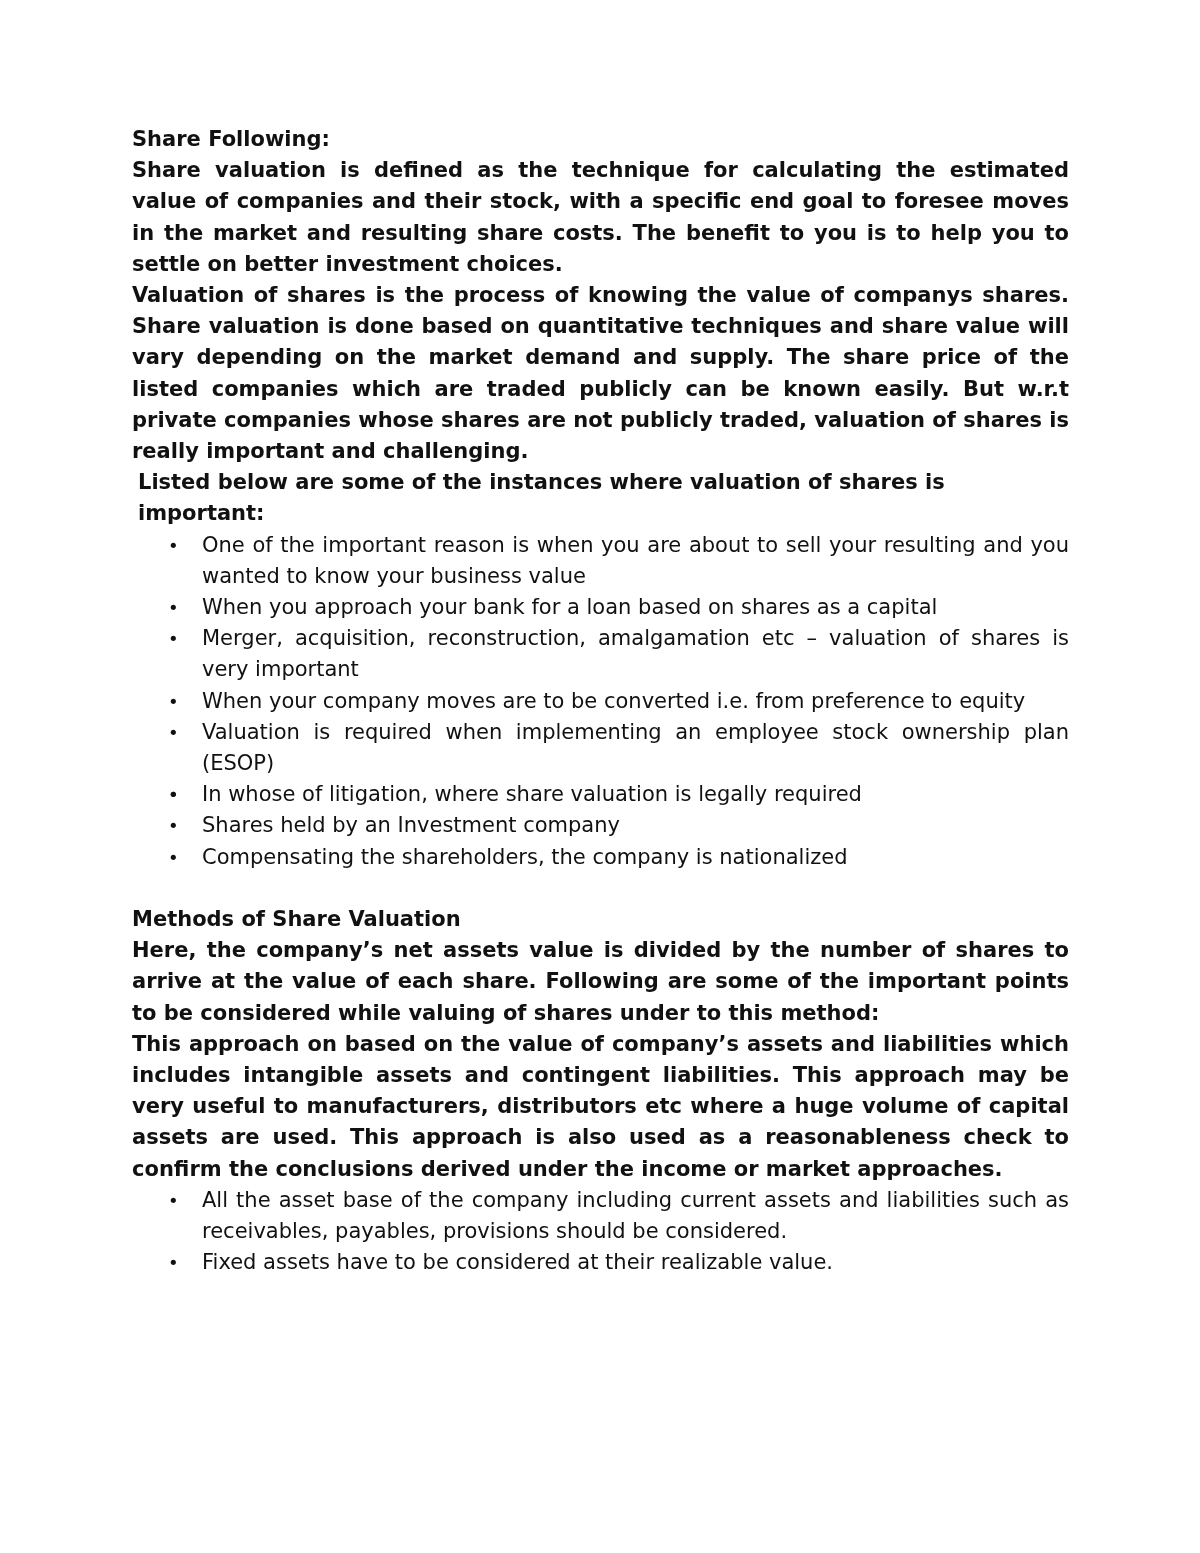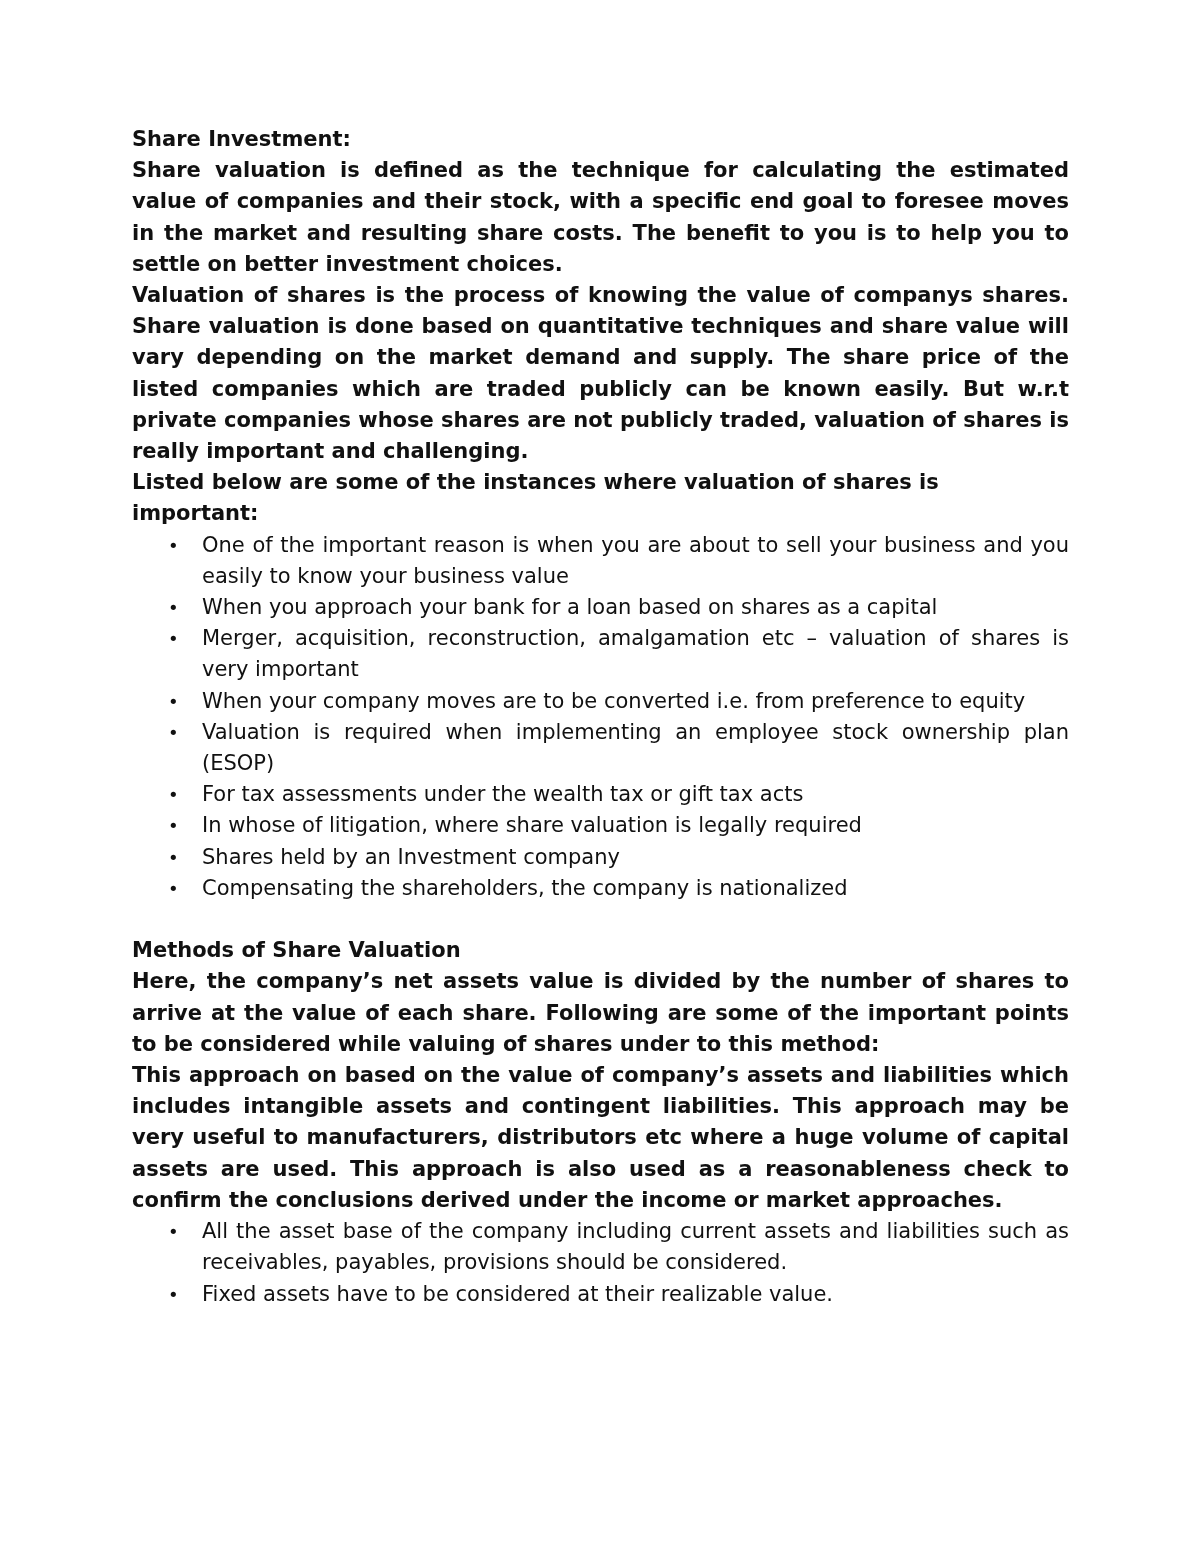--- a/index.html
+++ b/index.html
@@ -9,52 +9,52 @@
     left: 132px;
     top: 124px;
     width: 937px;
     font-family: "DejaVu Sans", sans-serif;
     font-size: 21px;
     line-height: 31.2px;
     color: #111111;
   }
   .heading { font-weight: bold; margin: 0; }
   .para { margin: 0; text-align: justify; font-weight: bold; }
-  .para.left { text-align: left; }
+  .para.left { text-align: left; margin-left: 6px; }
   .spacer { height: 31.2px; }
   ul.bullets { list-style: none; margin: 0; padding: 0; }
   ul.bullets li {
     position: relative;
     padding-left: 70px;
     text-align: justify;
   }
   ul.bullets li .bullet {
     position: absolute;
     left: 36px;
     top: 0;
     font-size: 18px;
   }
 </style>
 </head>
 <body>
 
 <div class="page">
 
-  <p class="heading">Share Investment:</p>
+  <p class="heading">Share Following:</p>
   <p class="para">Share valuation is defined as the technique for calculating the estimated value of companies and their stock, with a specific end goal to foresee moves in the market and resulting share costs. The benefit to you is to help you to settle on better investment choices.</p>
   <p class="para">Valuation of shares is the process of knowing the value of companys shares. Share valuation is done based on quantitative techniques and share value will vary depending on the market demand and supply. The share price of the listed companies which are traded publicly can be known easily. But w.r.t private companies whose shares are not publicly traded, valuation of shares is really important and challenging.</p>
   <p class="para left">Listed below are some of the instances where valuation of shares is important:</p>
 
   <ul class="bullets">
-    <li><span class="bullet">•</span><span>One of the important reason is when you are about to sell your business and you easily to know your business value</span></li>
+    <li><span class="bullet">•</span><span>One of the important reason is when you are about to sell your resulting and you wanted to know your business value</span></li>
     <li><span class="bullet">•</span><span>When you approach your bank for a loan based on shares as a capital</span></li>
     <li><span class="bullet">•</span><span>Merger, acquisition, reconstruction, amalgamation etc – valuation of shares is very important</span></li>
     <li><span class="bullet">•</span><span>When your company moves are to be converted i.e. from preference to equity</span></li>
     <li><span class="bullet">•</span><span>Valuation is required when implementing an employee stock ownership plan (ESOP)</span></li>
-    <li><span class="bullet">•</span><span>For tax assessments under the wealth tax or gift tax acts</span></li>
+    <li><span class="bullet">•</span></li>
     <li><span class="bullet">•</span><span>In whose of litigation, where share valuation is legally required</span></li>
     <li><span class="bullet">•</span><span>Shares held by an Investment company</span></li>
     <li><span class="bullet">•</span><span>Compensating the shareholders, the company is nationalized</span></li>
   </ul>
 
   <div class="spacer"></div>
 
   <p class="heading">Methods of Share Valuation</p>
 
   <p class="para">Here, the company’s net assets value is divided by the number of shares to arrive at the value of each share. Following are some of the important points to be considered while valuing of shares under to this method:</p>

